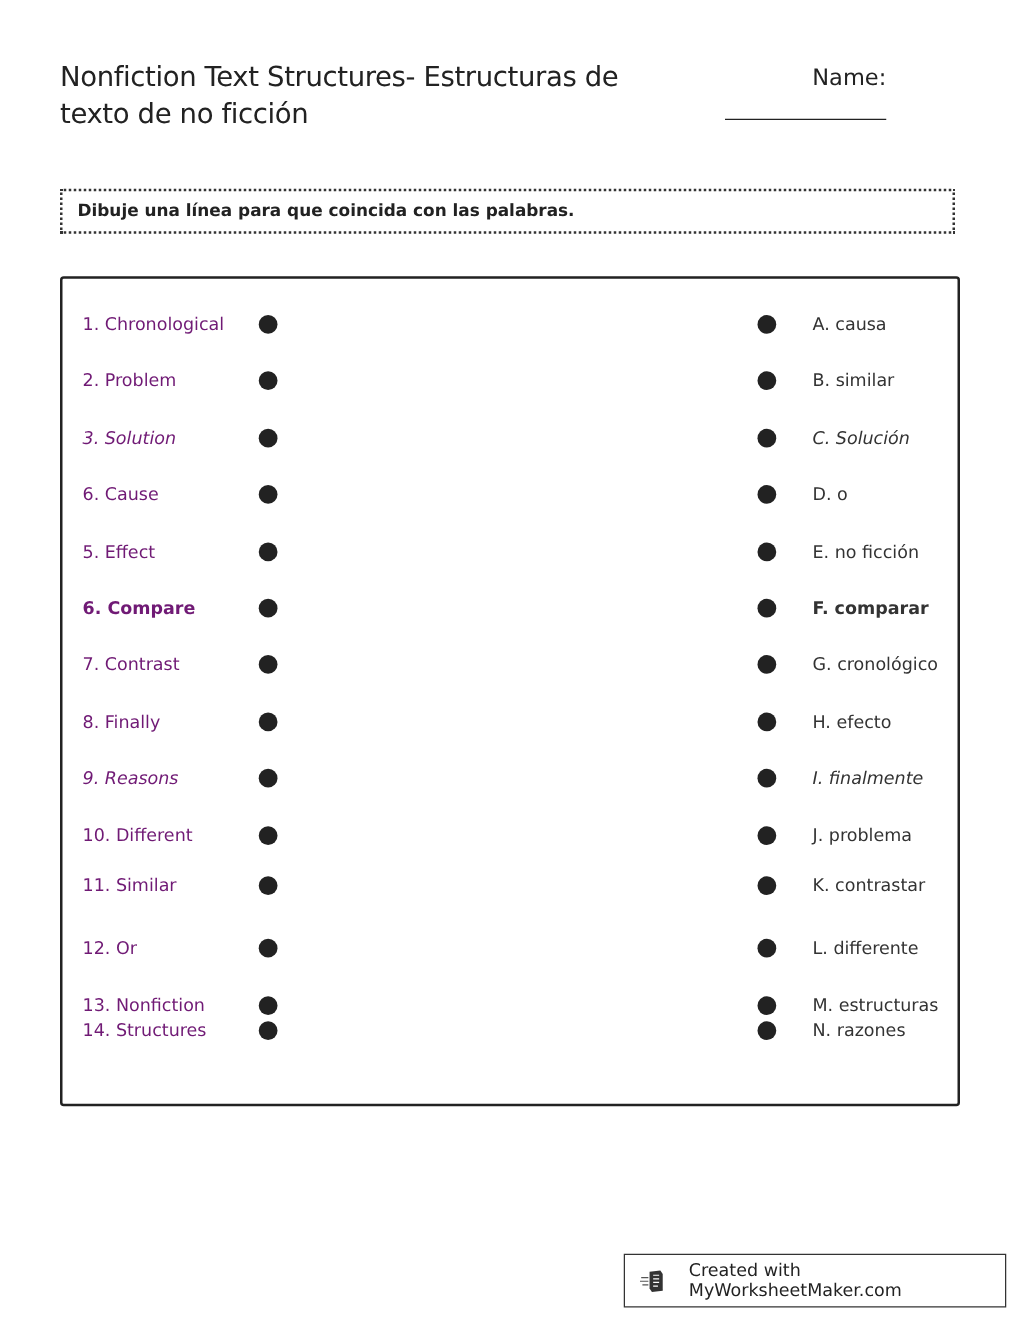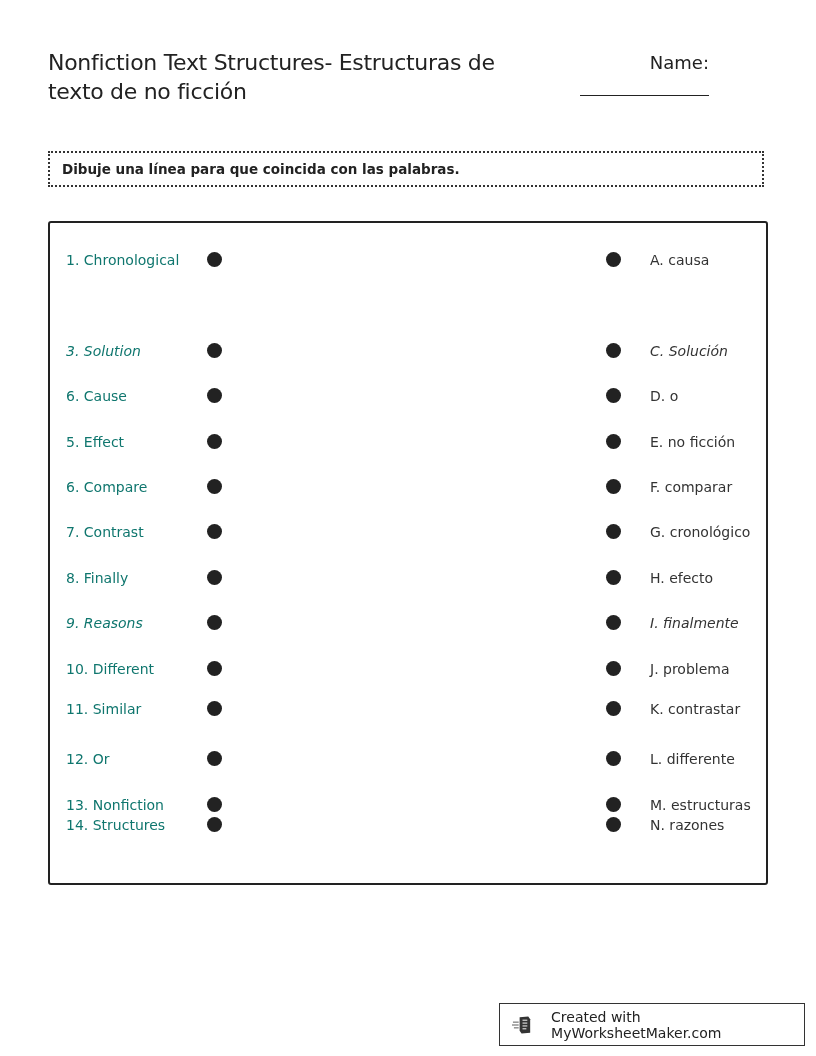--- a/index.html
+++ b/index.html
@@ -3,21 +3,21 @@
 <meta charset="utf-8">
 <style>
   html, body { margin:0; padding:0; background:#ffffff; }
   body { width:816px; height:1056px; position:relative; font-family:"DejaVu Sans", "Liberation Sans", sans-serif; color:#222; overflow:hidden; }
   .title { position:absolute; left:48px; top:48px; width:470px; font-size:22px; line-height:29px; color:#222; font-weight:normal; letter-spacing:-0.3px; }
   .name-wrap { position:absolute; left:574px; top:52px; font-size:18px; color:#222; display:flex; align-items:flex-end;flex-direction:column; }
   .name-line { display:inline-block; width:129px; border-bottom:1.5px solid #222; margin-left:6px; height:22px; }
   .instructions { position:absolute; left:48px; top:151px; width:716px; height:36px; border:2px dotted #333; box-sizing:border-box; padding-left:12px; display:flex; align-items:center; font-size:13.5px; font-weight:bold; color:#222; }
   .match-box { position:absolute; left:48px; top:221px; width:720px; height:664px; border:2px solid #222; border-radius:3px; box-sizing:border-box; }
   .row { position:absolute; left:0; width:100%; height:20px; }
-  .left-label { position:absolute; left:16px; top:0; font-size:14px; line-height:20px; color:#0f766e; }
+  .left-label { position:absolute; left:16px; top:0; font-size:14px; line-height:20px; color:#701a75; }
   .dot { position:absolute; width:15px; height:15px; border-radius:50%; background:#222; top:2px; }
   .dot.left { left:157px; }
   .dot.right { left:556px; }
   .right-label { position:absolute; left:600px; top:0; font-size:14px; line-height:20px; color:#333; }
   .footer { position:absolute; left:499px; top:1003px; width:306px; height:43px; border:1.5px solid #333; box-sizing:border-box; display:flex; align-items:center; padding-left:12px; font-size:14px; color:#222;gap:12px; }
   .footer svg { margin-right:6px; }
 </style>
 </head>
 <body>
 
@@ -32,39 +32,45 @@
   <span>Dibuje una línea para que coincida con las palabras.</span>
 </div>
 
 <div class="match-box" id="match-box">
     <div class="row" style="top: 27px;">
       <span class="left-label">1. Chronological</span>
       <span class="dot left"></span>
       <span class="dot right"></span>
       <span class="right-label">A. causa</span>
     </div>
+    <div class="row" style="top: 72.4px;">
+      <span class="left-label">2. Problem</span>
+      <span class="dot left"></span>
+      <span class="dot right"></span>
+      <span class="right-label">B. similar</span>
+    </div>
     <div class="row" style="top: 117.8px; font-style: italic;">
       <span class="left-label">3. Solution</span>
       <span class="dot left"></span>
       <span class="dot right"></span>
       <span class="right-label">C. Solución</span>
     </div>
     <div class="row" style="top: 163.2px;">
       <span class="left-label">6. Cause</span>
       <span class="dot left"></span>
       <span class="dot right"></span>
       <span class="right-label">D. o</span>
     </div>
     <div class="row" style="top: 208.6px;">
       <span class="left-label">5. Effect</span>
       <span class="dot left"></span>
       <span class="dot right"></span>
       <span class="right-label">E. no ficción</span>
     </div>
-    <div class="row" style="top: 254px;">
+    <div class="row" style="top: 254px; font-weight: bold;">
       <span class="left-label">6. Compare</span>
       <span class="dot left"></span>
       <span class="dot right"></span>
       <span class="right-label">F. comparar</span>
     </div>
     <div class="row" style="top: 299.4px;">
       <span class="left-label">7. Contrast</span>
       <span class="dot left"></span>
       <span class="dot right"></span>
       <span class="right-label">G. cronológico</span>

